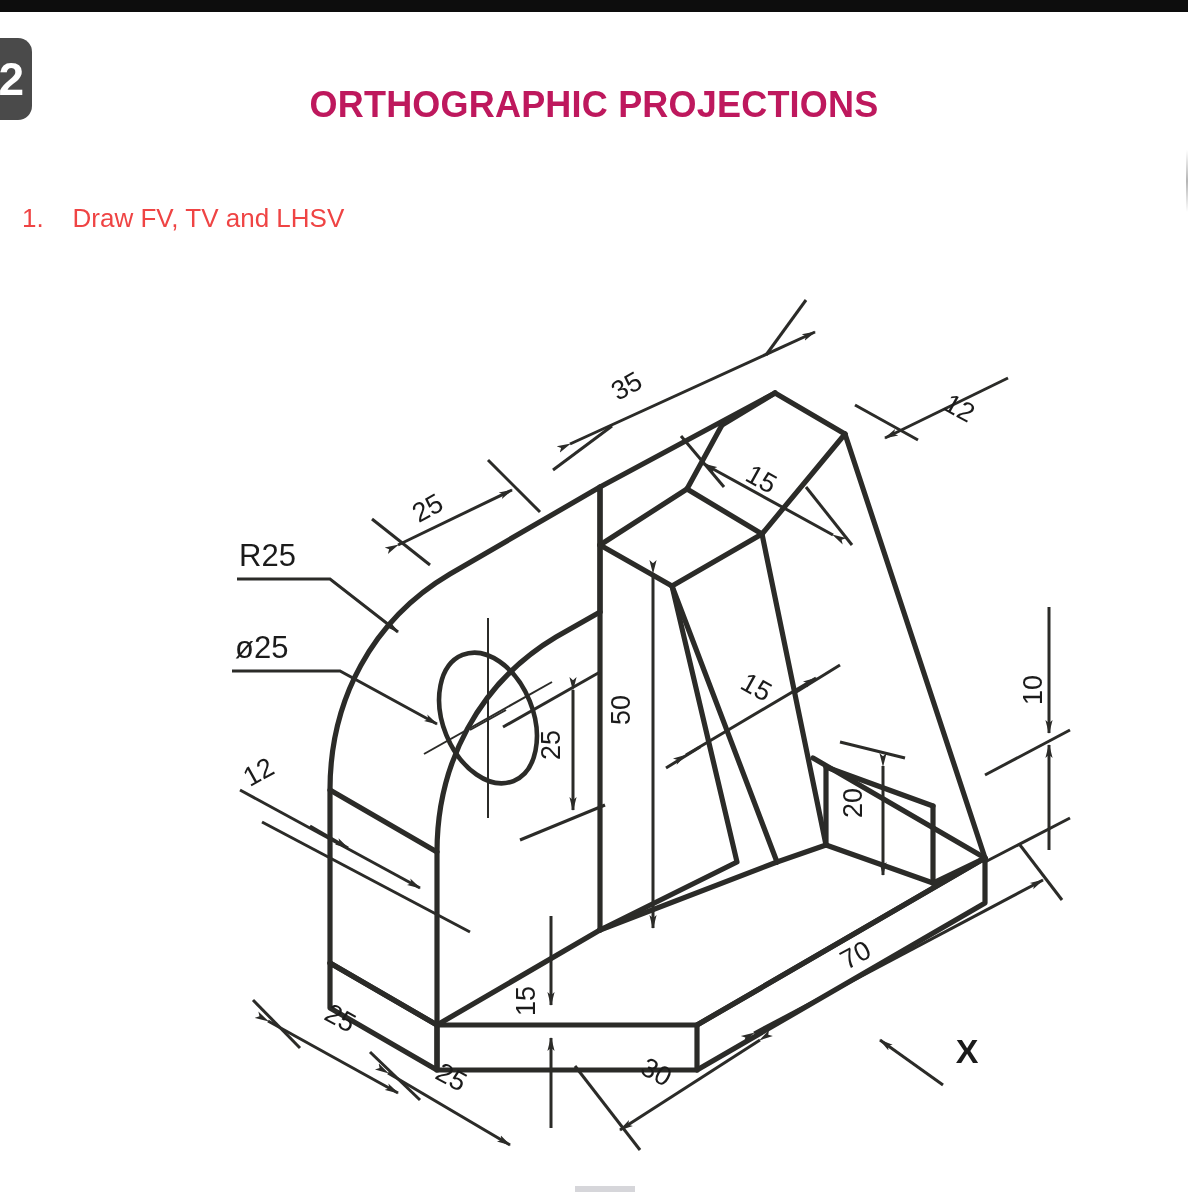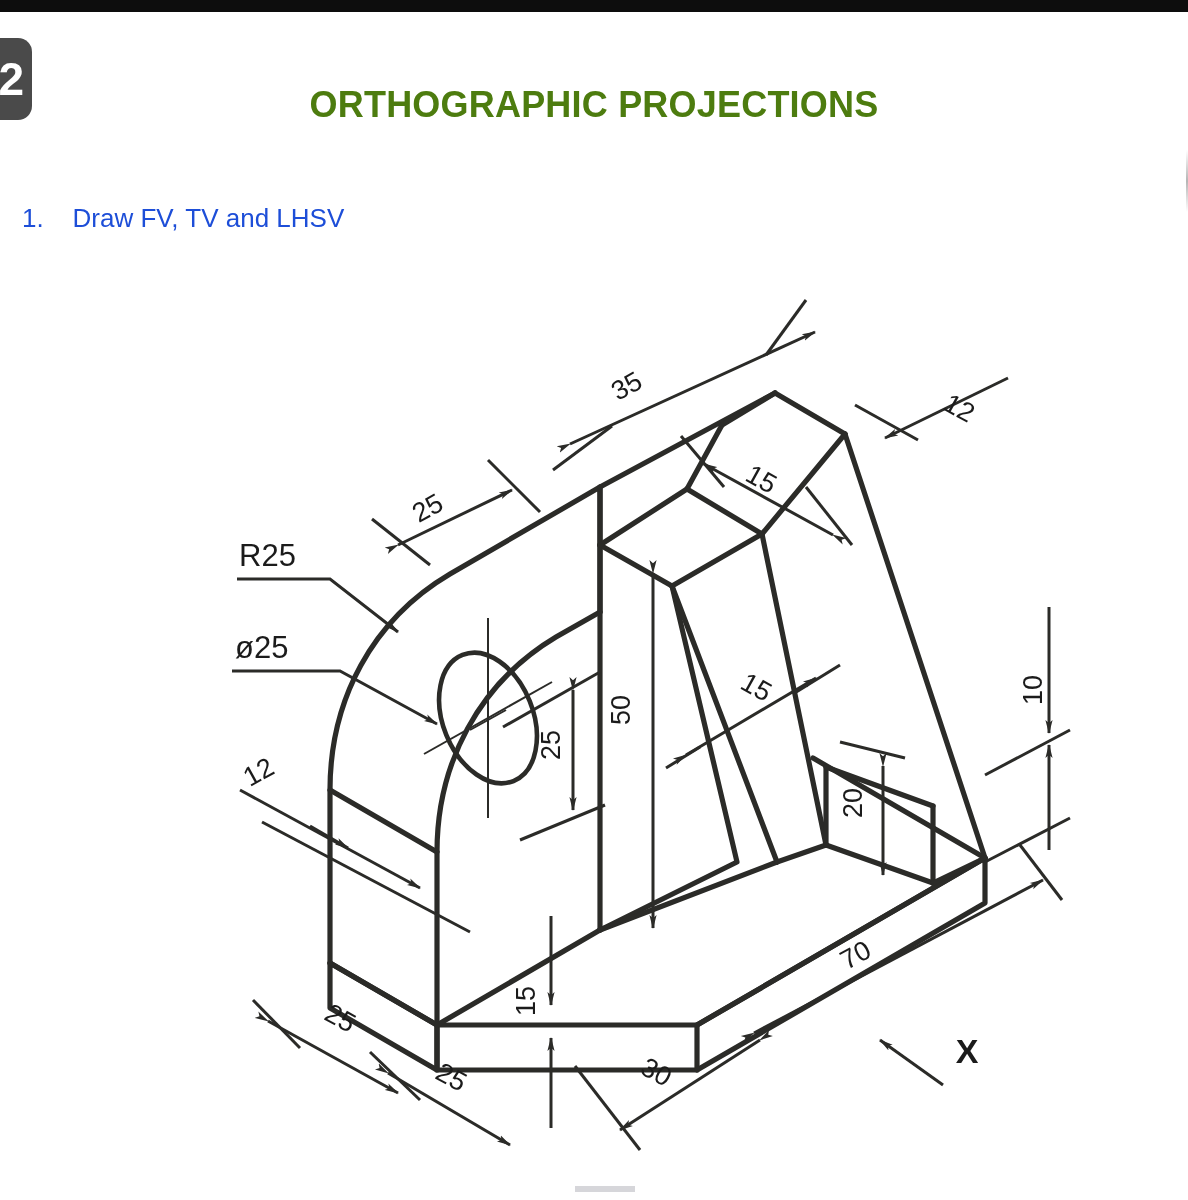--- a/index.html
+++ b/index.html
@@ -34,27 +34,27 @@
   
   .right-edge{
     position:absolute;right:0px;top:150px;width:2px;height:62px;
     background:linear-gradient(to bottom,rgba(120,120,120,0),rgba(120,120,120,.55),rgba(120,120,120,0));
   }
 
   
   .title{
     position:absolute;left:0;top:84px;width:1188px;
     text-align:center;
-    font-size:36px;font-weight:bold;color:#4d7c0f;
+    font-size:36px;font-weight:bold;color:#be185d;
     font-family:"Liberation Sans", sans-serif;
     letter-spacing:.2px;
   }
   .qline{
     position:absolute;left:22px;top:203px;
-    font-size:26px;color:#1d4ed8;
+    font-size:26px;color:#ef4444;
     font-family:"Liberation Sans", sans-serif;
     white-space:pre;
   }
 
   
   #drawing{position:absolute;left:0;top:0;width:1188px;height:1200px;}
   #drawing svg{display:block;}
   .dimtext{
     font-family:"Liberation Sans", sans-serif;
     font-size:27px;fill:#1b1b1b;

